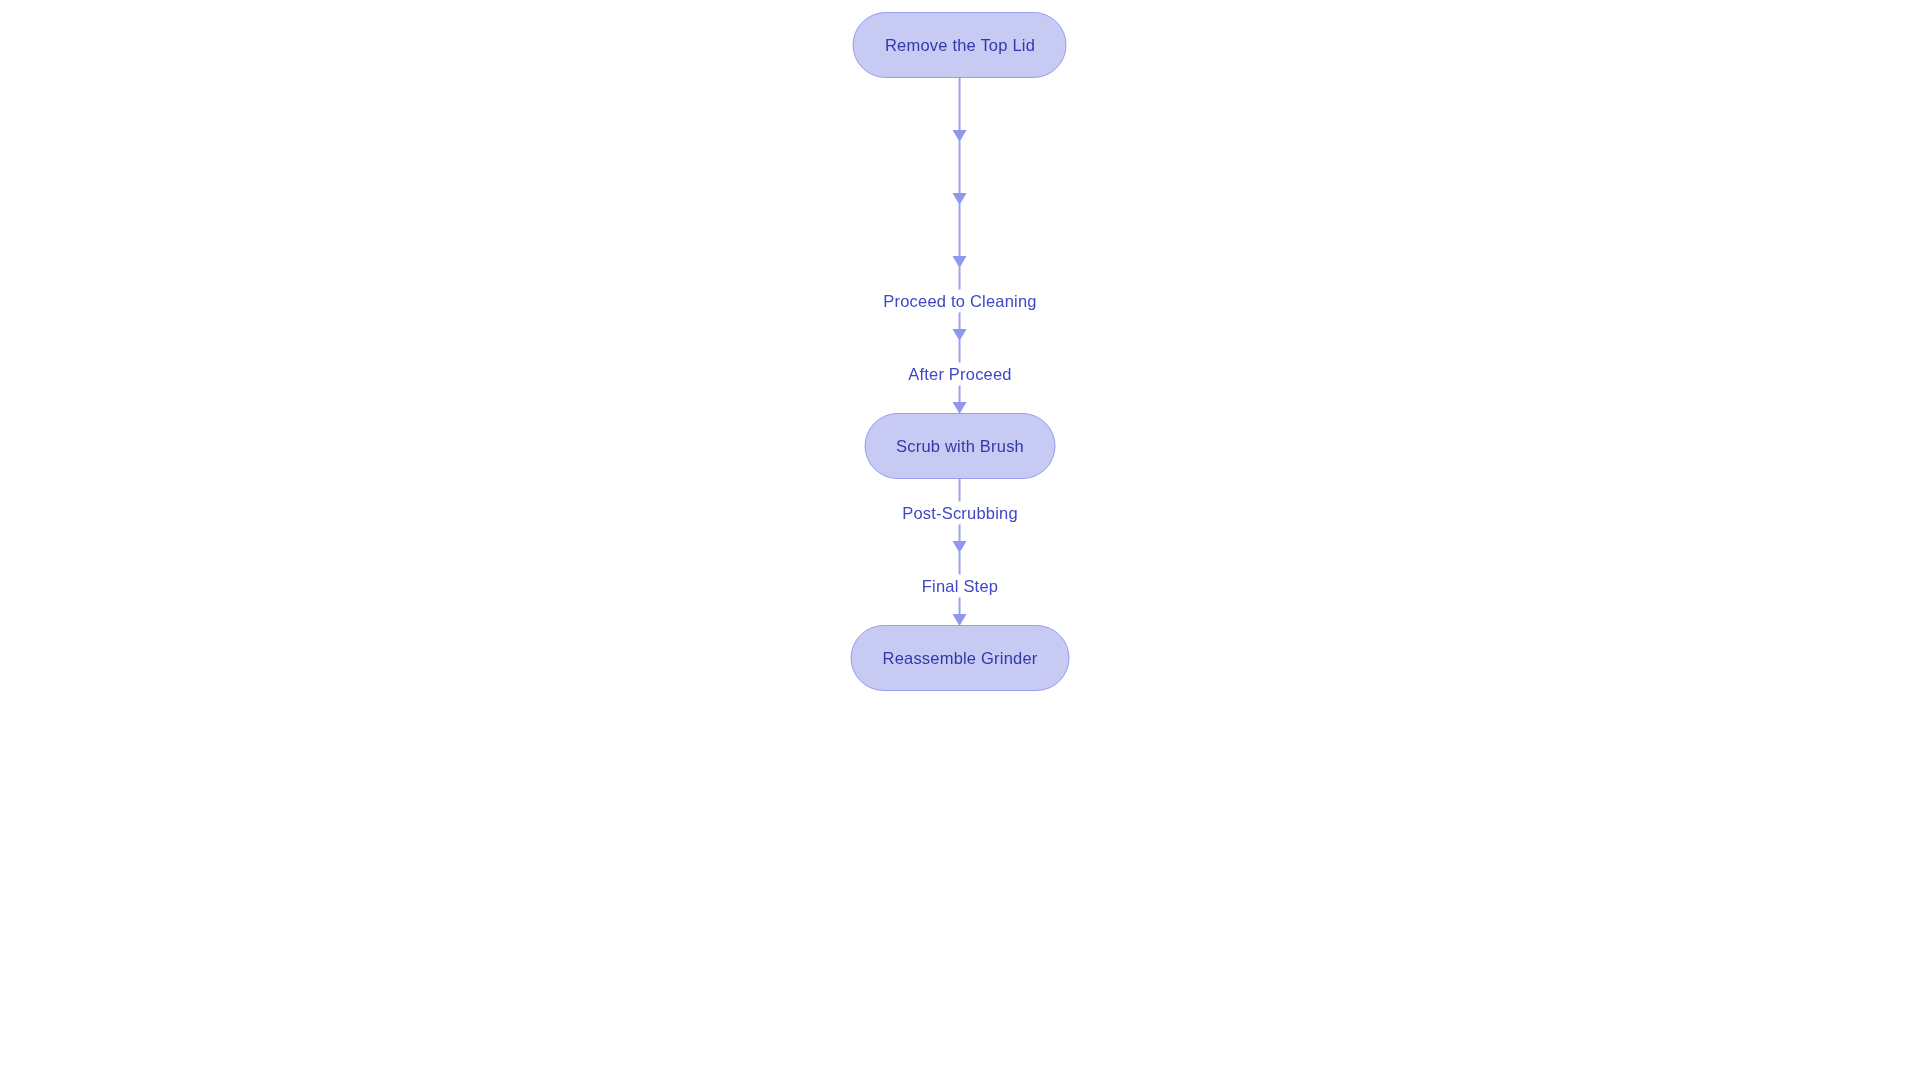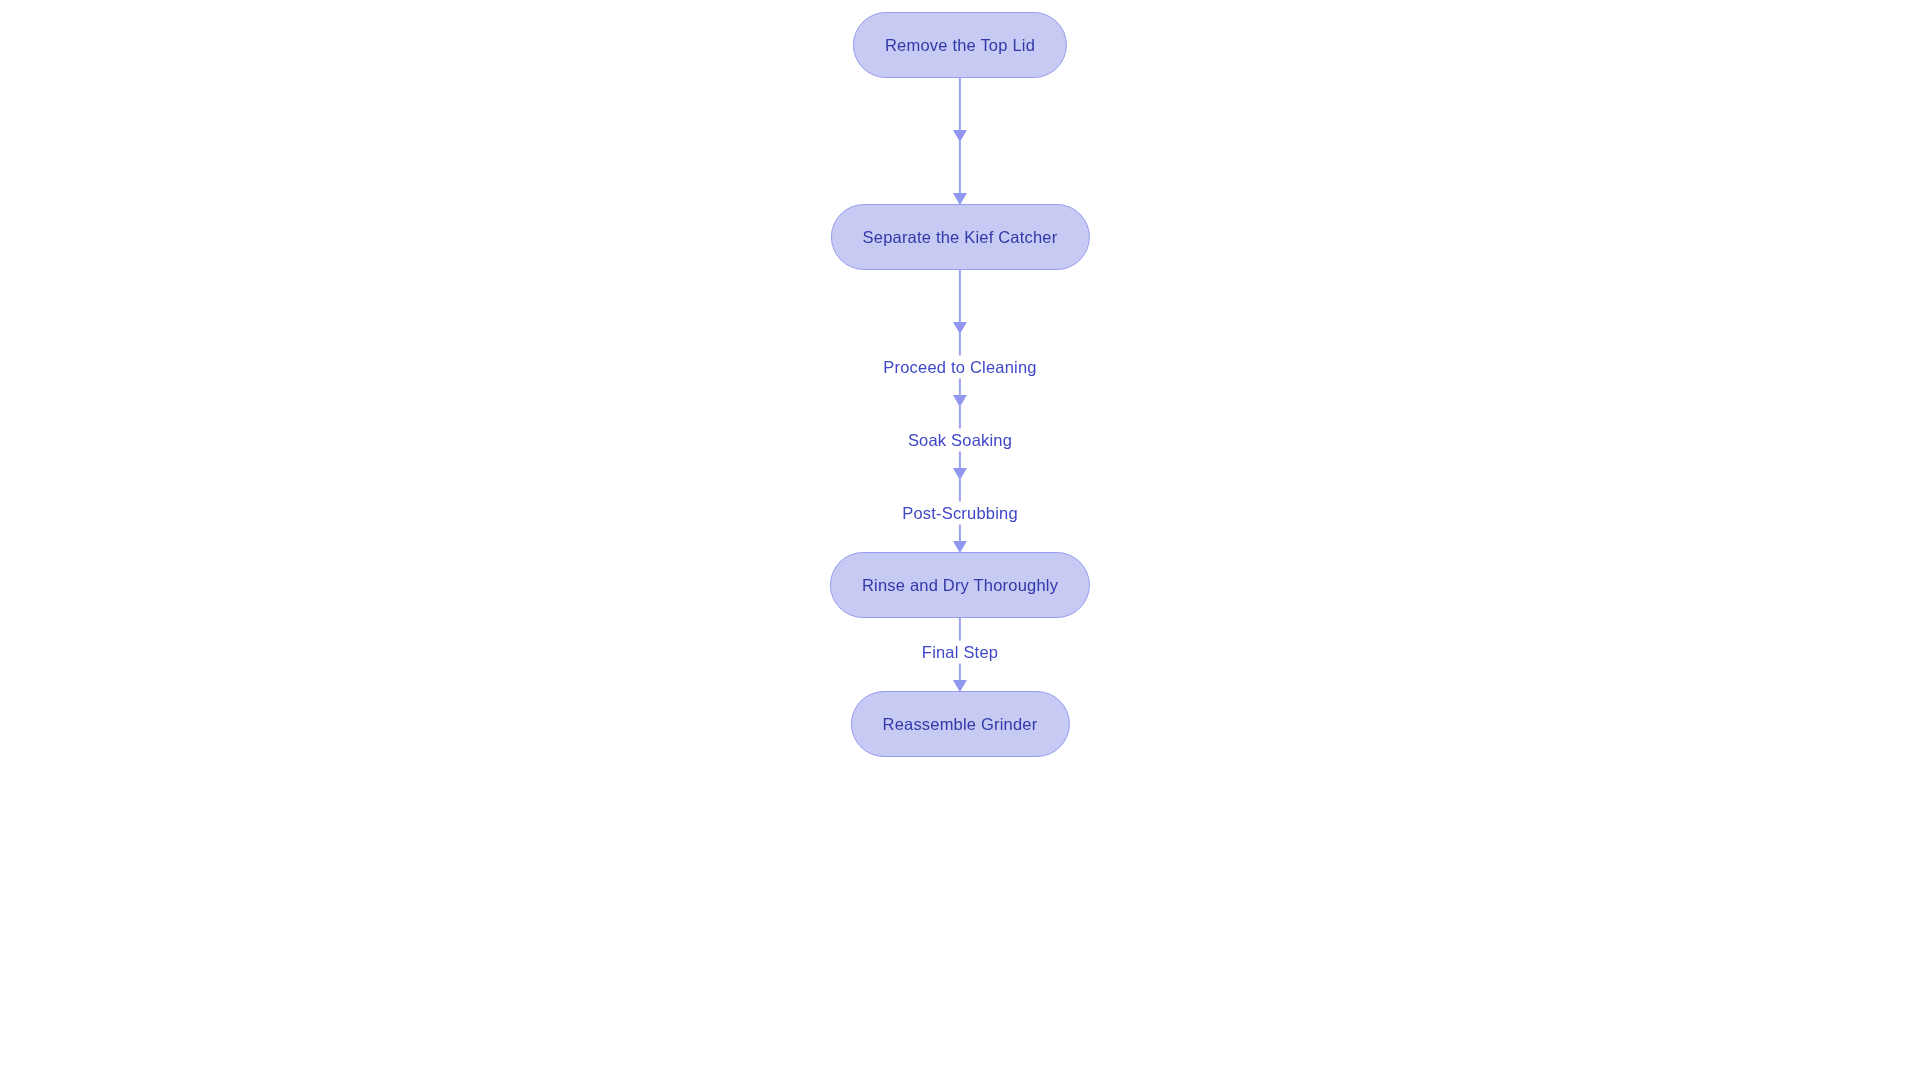--- a/index.html
+++ b/index.html
@@ -93,54 +93,51 @@
     <div class="edge-arrowhead"></div>
   </div>
 
 
   <div class="edge edge--plain">
     <div class="edge-line"></div>
 
     <div class="edge-arrowhead"></div>
   </div>
 
-  <div class="node">
-    <span class="node-label">Separate the Kief Catcher</span>
-  </div>
 
   <div class="edge edge--plain">
     <div class="edge-line"></div>
 
     <div class="edge-arrowhead"></div>
   </div>
 
 
   <div class="edge edge--labeled">
     <div class="edge-line"></div>
     <span class="edge-label">Proceed to Cleaning</span>
     <div class="edge-arrowhead"></div>
   </div>
 
 
   <div class="edge edge--labeled">
     <div class="edge-line"></div>
-    <span class="edge-label">Soak Soaking</span>
+    <span class="edge-label">After Proceed</span>
     <div class="edge-arrowhead"></div>
   </div>
 
+  <div class="node">
+    <span class="node-label">Scrub with Brush</span>
+  </div>
 
   <div class="edge edge--labeled">
     <div class="edge-line"></div>
     <span class="edge-label">Post-Scrubbing</span>
     <div class="edge-arrowhead"></div>
   </div>
 
-  <div class="node">
-    <span class="node-label">Rinse and Dry Thoroughly</span>
-  </div>
 
   <div class="edge edge--labeled">
     <div class="edge-line"></div>
     <span class="edge-label">Final Step</span>
     <div class="edge-arrowhead"></div>
   </div>
 
   <div class="node">
     <span class="node-label">Reassemble Grinder</span>
   </div>

